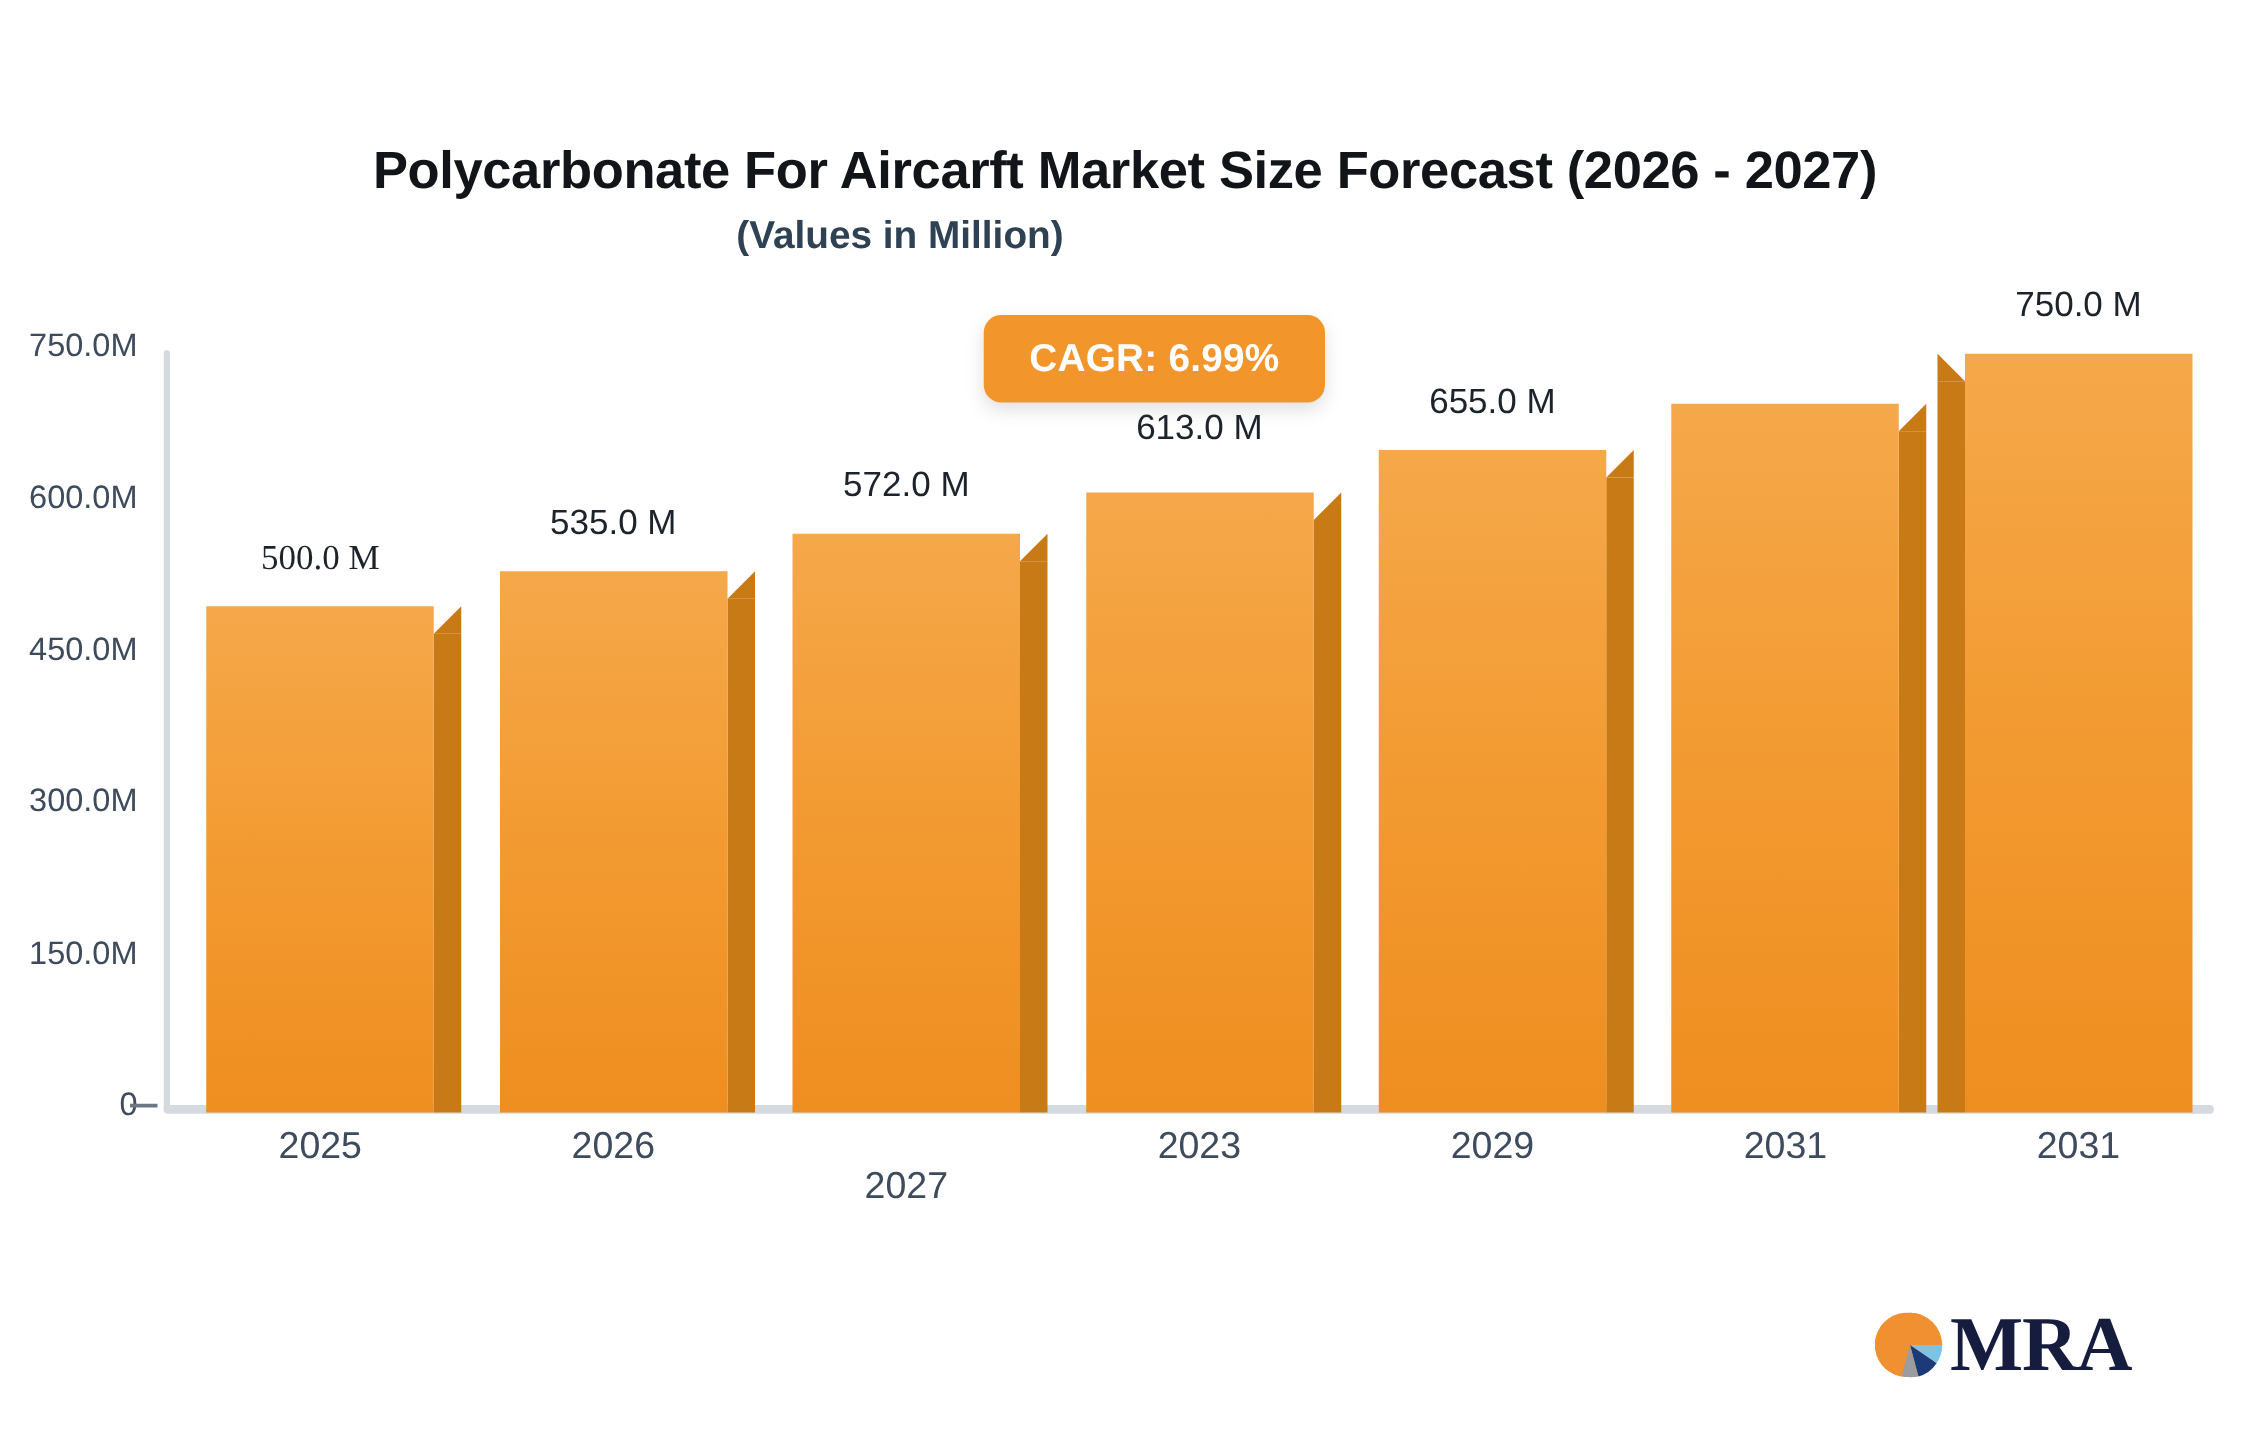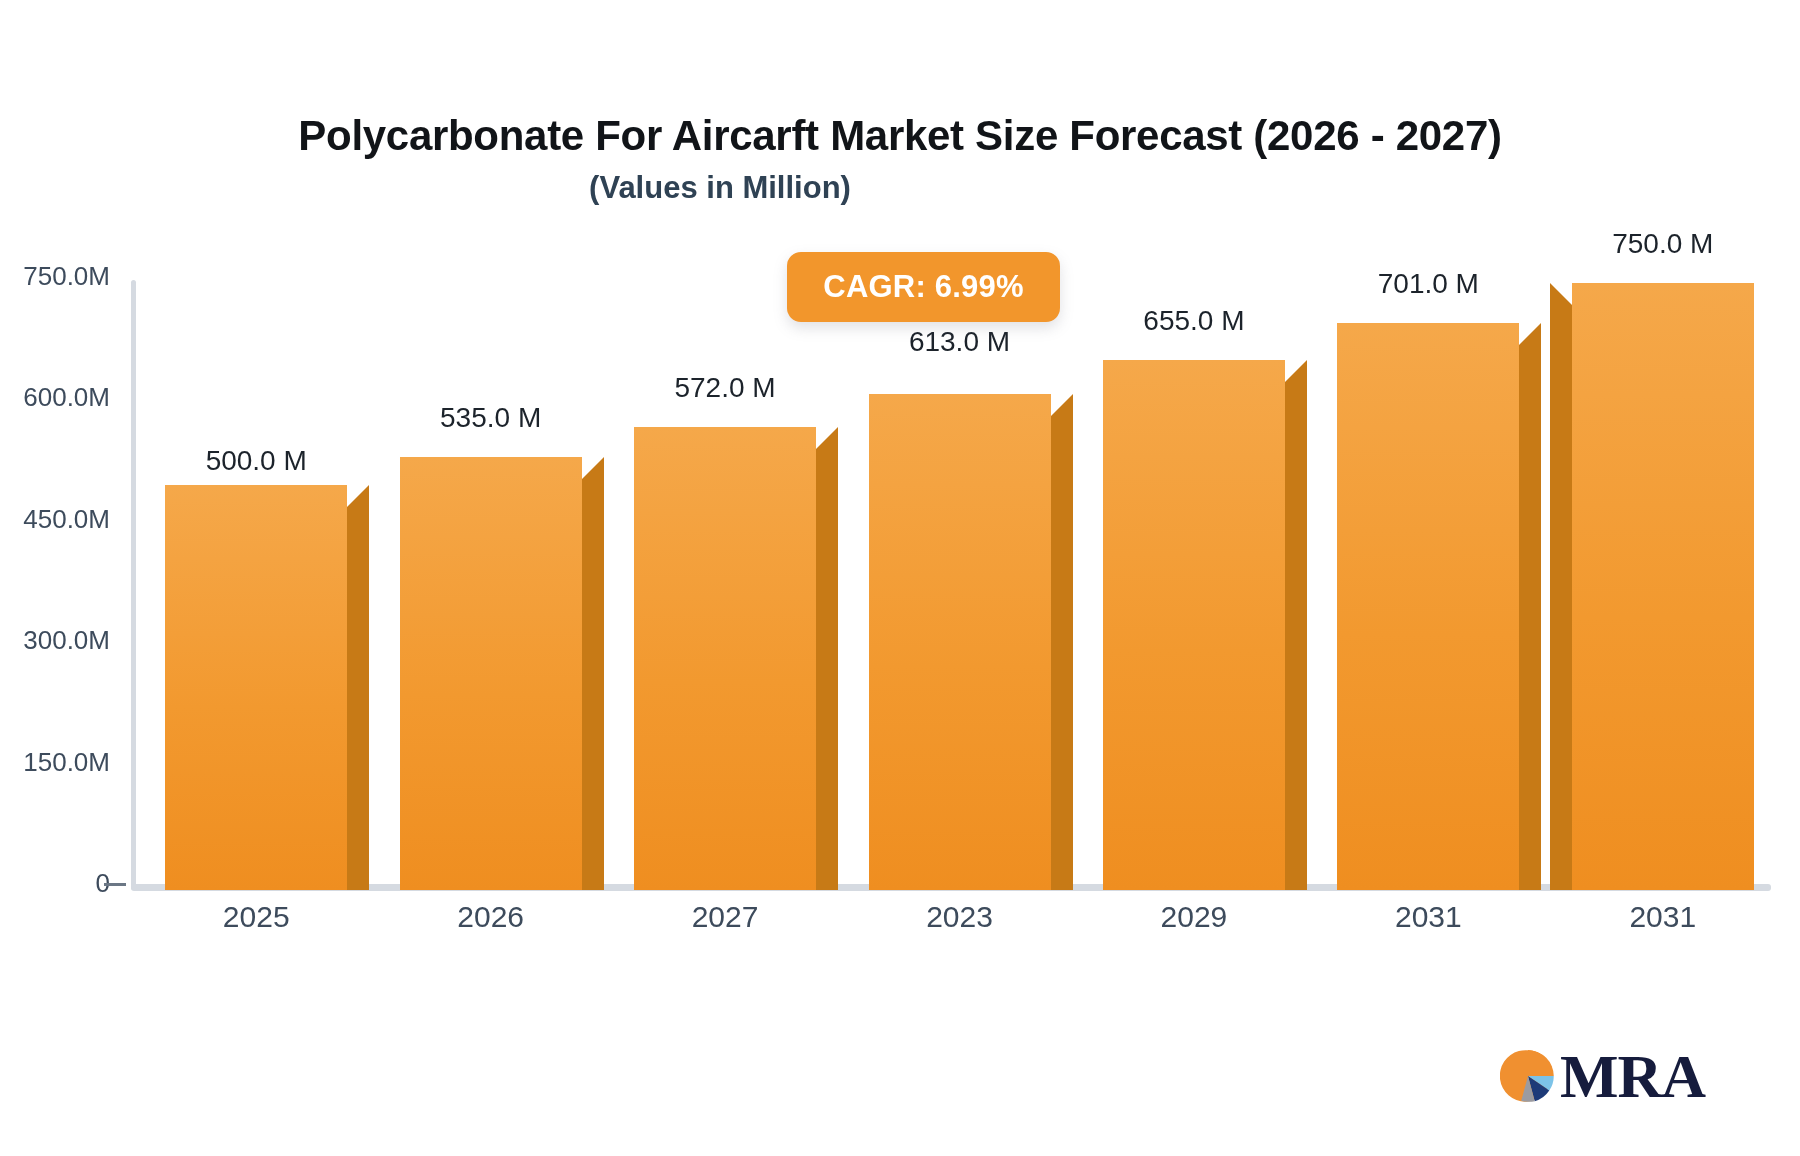--- a/index.html
+++ b/index.html
@@ -157,21 +157,21 @@
       <div class="ytick" style="top: 746.6px;">150.0M</div>
       <div class="ytick" style="top: 868px;">0</div>
       <div class="ytick-zero-mark" style="top: 883px;"></div>
     </div>
   <div class="bars" id="bars">
       <div class="bar-group" style="left: 34.2143px; width: 182px; height: 404.667px;">
         <div class="bar-side right" style="height: 382.667px;"></div>
         <div class="bar-bevel right" style="bottom: 382.667px; right: -22px;"></div>
         <div class="bar-face" style="height: 404.667px;"></div>
       </div>
-      <div class="bar-value" style="left: -24.7857px; top: 167px;">500.0 M</div>
+      <div class="bar-value" style="left: -24.7857px; top: 153px; font-family: Liberation Serif, serif;">500.0 M</div>
       <div class="bar-group" style="left: 268.643px; width: 182px; height: 432.993px;">
         <div class="bar-side right" style="height: 410.993px;"></div>
         <div class="bar-bevel right" style="bottom: 410.993px; right: -22px;"></div>
         <div class="bar-face" style="height: 432.993px;"></div>
       </div>
       <div class="bar-value" style="left: 209.643px; top: 124.007px;">535.0 M</div>
       <div class="bar-group" style="left: 503.071px; width: 182px; height: 462.939px;">
         <div class="bar-side right" style="height: 440.939px;"></div>
         <div class="bar-bevel right" style="bottom: 440.939px; right: -22px;"></div>
         <div class="bar-face" style="height: 462.939px;"></div>
@@ -187,32 +187,31 @@
         <div class="bar-side right" style="height: 508.113px;"></div>
         <div class="bar-bevel right" style="bottom: 508.113px; right: -22px;"></div>
         <div class="bar-face" style="height: 530.113px;"></div>
       </div>
       <div class="bar-value" style="left: 912.929px; top: 26.8867px;">655.0 M</div>
       <div class="bar-group" style="left: 1206.36px; width: 182px; height: 567.343px;">
         <div class="bar-side right" style="height: 545.343px;"></div>
         <div class="bar-bevel right" style="bottom: 545.343px; right: -22px;"></div>
         <div class="bar-face" style="height: 567.343px;"></div>
       </div>
-      <div class="bar-value" style="left: 1147.36px; top: -10.3427px;">701.0 M</div>
       <div class="bar-group" style="left: 1440.79px; width: 182px; height: 607px;">
         <div class="bar-side left" style="height: 585px;"></div>
         <div class="bar-bevel left" style="bottom: 585px; left: -22px;"></div>
         <div class="bar-face" style="height: 607px;"></div>
       </div>
       <div class="bar-value" style="left: 1381.79px; top: -50px;">750.0 M</div>
     </div>
   <div id="xticks">
       <div class="xtick" style="left: 106.214px;">2025</div>
       <div class="xtick" style="left: 340.643px;">2026</div>
-      <div class="xtick" style="left: 575.071px;">2027</div>
+      <div class="xtick" style="left: 575.071px; margin-top: 32px;">2027</div>
       <div class="xtick" style="left: 809.5px;">2023</div>
       <div class="xtick" style="left: 1043.93px;">2029</div>
       <div class="xtick" style="left: 1278.36px;">2031</div>
       <div class="xtick" style="left: 1512.79px;">2031</div>
     </div>
 
   <div class="cagr-badge">CAGR: 6.99%</div>
 
   <div class="logo">
     <span>

